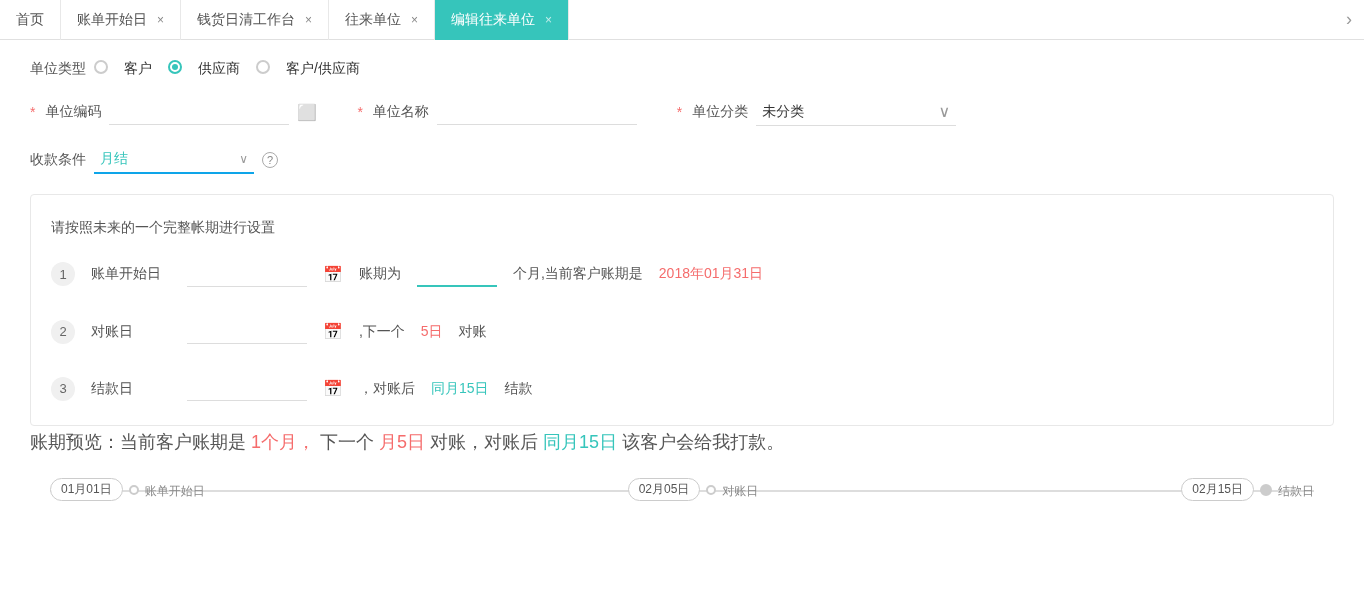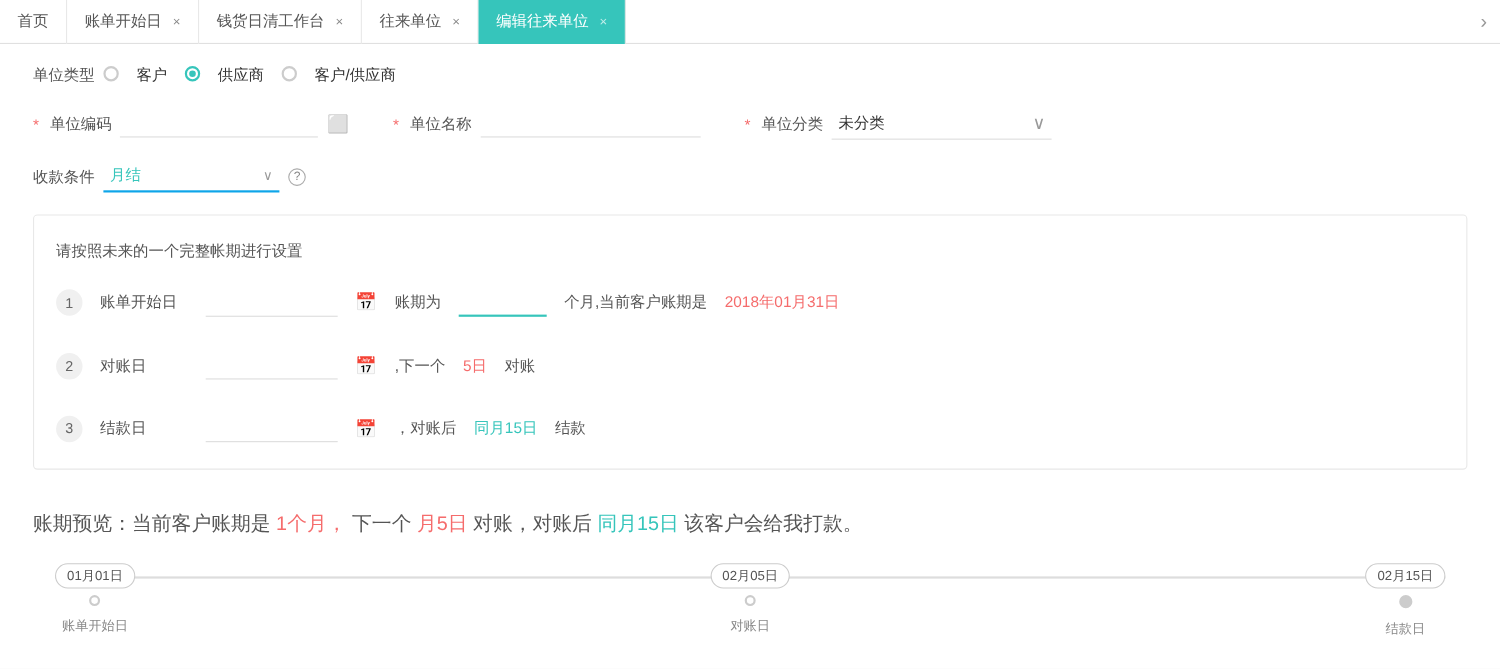--- a/index.html
+++ b/index.html
@@ -166,21 +166,21 @@
       font-size: 11px;
       color: #888;
       cursor: pointer;
     }
 
     
     .panel {
       border: 1px solid #e8e8e8;
       border-radius: 4px;
       padding: 24px 20px;
-      margin-bottom: 37px;
+      margin-bottom: 4px;
     }
     .panel-title {
       font-size: 14px;
       color: #555;
       margin-bottom: 24px;
     }
 
     
     .step-row {
       display: flex;
@@ -251,21 +251,21 @@
     }
     .timeline-points {
       display: flex;
       justify-content: space-between;
       width: 100%;
       position: relative;
       z-index: 1;
     }
     .timeline-point {
       display: flex;
-      flex-direction: column;
+      flex-direction: row;
       align-items: center;
       gap: 6px;
     }
     .timeline-dot {
       width: 10px;
       height: 10px;
       border-radius: 50%;
       background: #fff;
       border: 2px solid #ccc;
     }

